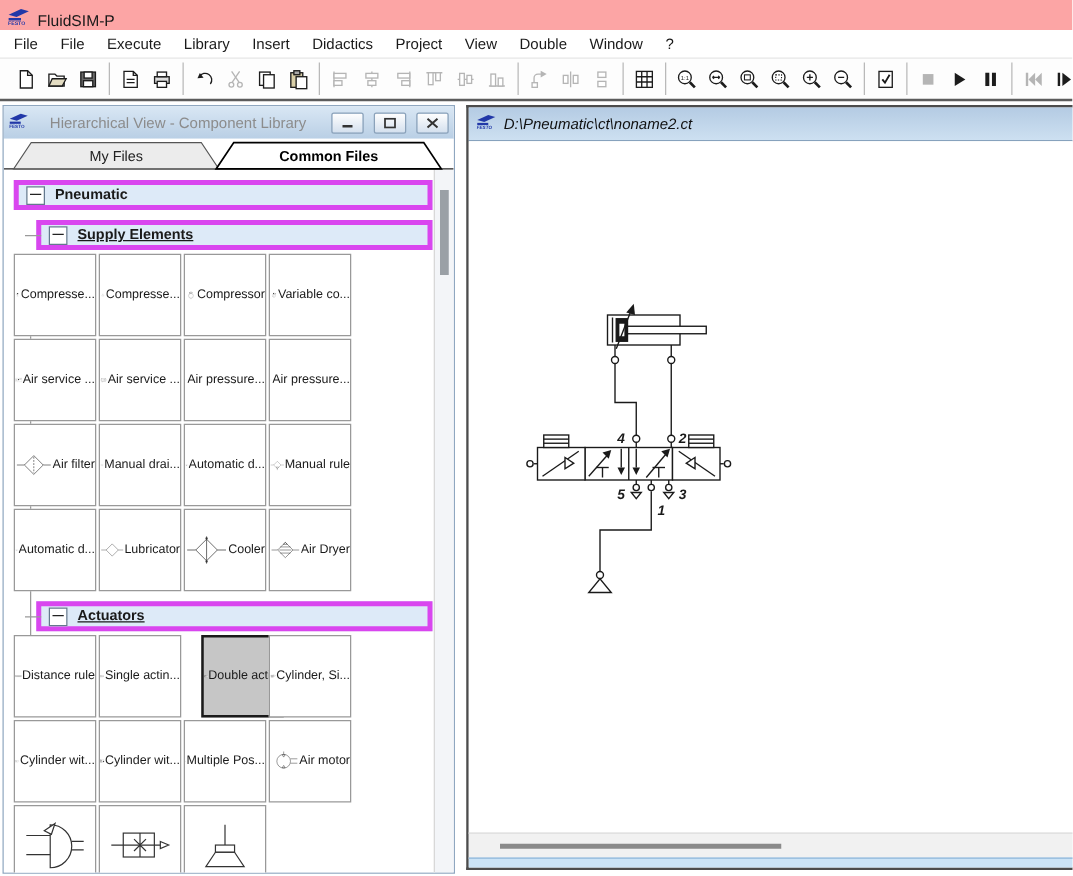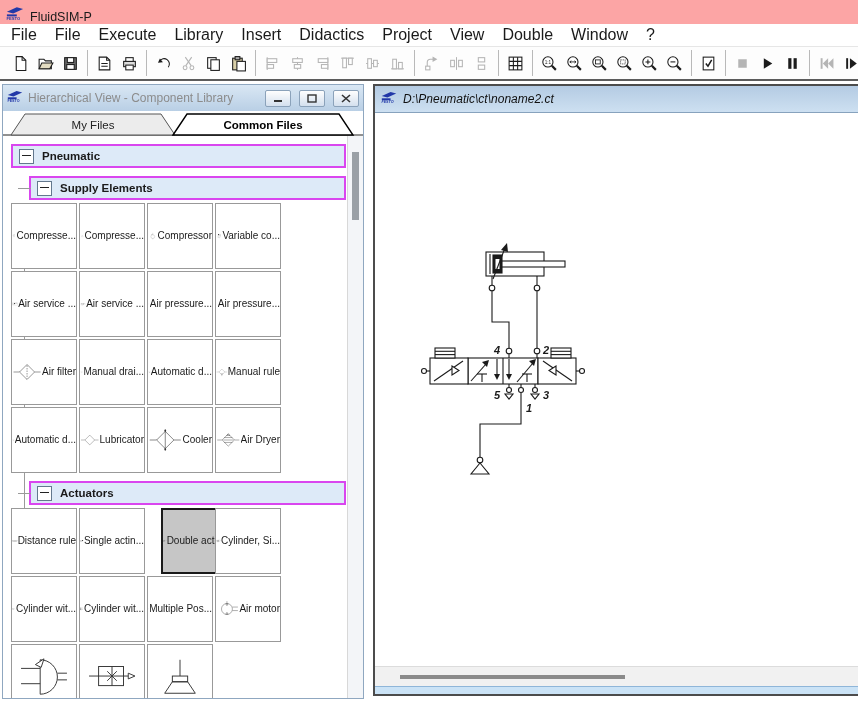--- a/index.html
+++ b/index.html
@@ -3,39 +3,39 @@
 <meta charset="utf-8">
 <style>
   html,body{margin:0;padding:0;}
   body{font-family:"Liberation Sans",sans-serif;background:#fff;}
   .app{position:relative;width:858px;height:701px;background:#fff;overflow:hidden;font-size:12px;color:#1a1a1a;}
 
   
   .titlebar{height:24px;display:flex;align-items:flex-end;gap:6px;padding-left:6px;background:#fca5a5;}
   .app-title{font-size:12.5px;}
   .menubar{height:22px;display:flex;align-items:center;padding-left:2px;background:#fff;}
-  .menu-item{padding:2px 9px;font-size:16px;cursor:default;}
+  .menu-item{padding:2px 9px;font-size:12px;cursor:default;}
   .toolbar{height:32px;display:flex;align-items:center;background:#fdfdfd;border-top:1px solid #e6e6e6;border-bottom:2px solid #5c5c5c;padding-left:4px;}
   .tb-group{display:flex;align-items:center;padding:0 4px;height:26px;}
   .tb-group + .tb-group{border-left:1px solid #b9b9b9;}
   .tb-btn{width:25px;height:24px;display:flex;align-items:center;justify-content:center;background:transparent;border:none;padding:0;color:#1c1c1c;}
   .tb-btn.disabled{color:#b5b5b5;}
   .tb-icon{display:flex;}
 
   
-  .panel{position:absolute;left:2px;top:84px;width:362px;height:615px;background:#fff;border:1px solid #8fa7c0;box-sizing:border-box;overflow:hidden;}
+  .panel{position:absolute;left:2px;top:84px;width:362px;height:615px;background:#fff;border:1px solid #8fa7c0;box-sizing:border-box;overflow:hidden;text-align:center;}
   .panel-titlebar{height:26px;background:linear-gradient(#d9e7f4,#b9cfe5);display:flex;align-items:center;gap:5px;padding:0 4px;}
   .panel-title{flex:1;font-size:12px;color:#8c8c8c;white-space:nowrap;overflow:hidden;}
   .win-btn{width:26px;height:17px;border:1px solid #8ba2ba;border-radius:2px;background:linear-gradient(#fefefe,#d4e0ee);display:flex;align-items:center;justify-content:center;margin-left:3px;padding:0;}
   .tabsvg{display:block;background:#fff;margin-left:0px;}
   .lib-body{position:absolute;top:51px;bottom:0;left:0;right:15px;background:#fff;overflow:hidden;padding-left:8px;box-sizing:border-box;}
   .tree-line{position:absolute;left:21px;top:84px;height:326px;width:1px;background:#9a9a9a;z-index:0;}
-  .tree-header{position:relative;height:24px;background:#ddeaf8;border:2px solid #d946ef;display:flex;align-items:center;gap:8px;padding-left:6px;font-weight:bold;font-size:11.5px;box-sizing:border-box;z-index:1;}
+  .tree-header{position:relative;height:24px;background:#ddeaf8;border:4px solid #d946ef;display:flex;align-items:center;gap:8px;padding-left:6px;font-weight:bold;font-size:11.5px;box-sizing:border-box;z-index:1;}
   .tree-header.root{margin:8px 2px 0 0;}
-  .tree-header.sub{margin:8px 2px 0 18px;}
+  .tree-header.sub{margin:8px 2px 0 18px;text-decoration:underline;}
   .tree-header.sub::before{content:"";position:absolute;left:-13px;top:50%;width:13px;border-top:1px solid #9a9a9a;}
   .expander{position:relative;width:13px;height:13px;border:1px solid #63788e;background:#fff;flex:0 0 auto;}
   .expander::after{content:"";position:absolute;left:2px;right:2px;top:5px;border-top:1px solid #222;}
   .grid{display:grid;grid-template-columns:repeat(4,66px);gap:2px 2px;margin-top:3px;position:relative;z-index:1;}
   .tile{box-sizing:border-box;width:66px;height:66px;border:1px solid #999;background:#fff;display:flex;align-items:center;}
   .tile.selected{background:#c6c6c6;border:2px solid #1a1a1a;margin-left:14px;}
   .tile-icon{flex:1;display:flex;align-items:center;justify-content:center;overflow:hidden;}
   .tile-label{font-size:10px;line-height:13px;height:14px;white-space:nowrap;overflow:hidden;}
   .vscroll{position:absolute;top:51px;right:0;bottom:0;width:15px;background:#f3f5f8;border-left:1px solid #d8d8d8;}
   .vthumb{position:absolute;top:16px;left:4px;width:7px;height:68px;background:#9aa0a6;}

